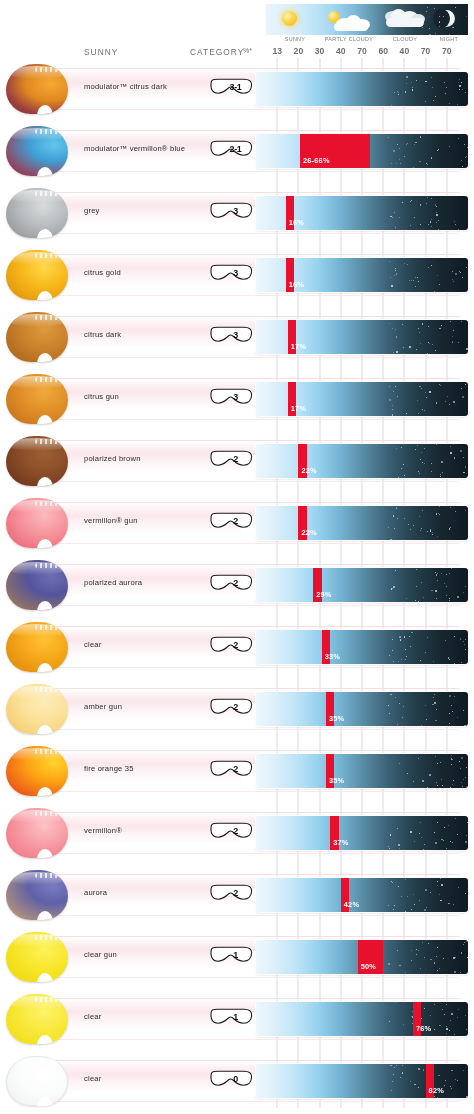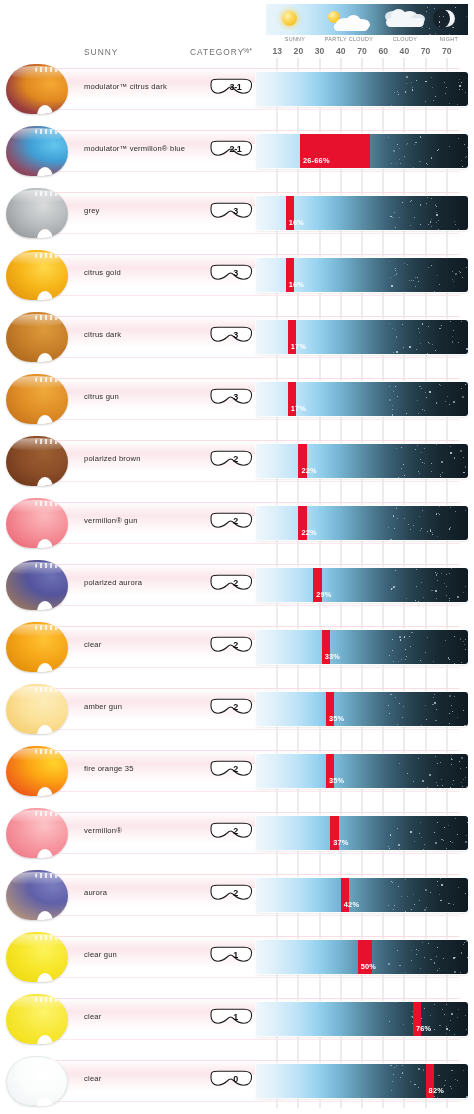--- a/index.html
+++ b/index.html
@@ -1066,21 +1066,21 @@
             <div class="star" style="left: 172.115px; top: 2.57252px; width: 1px; height: 1px; opacity: 0.85;"></div>
             <div class="star" style="left: 140.855px; top: 10.1363px; width: 1px; height: 1px; opacity: 0.77;"></div>
             <div class="star" style="left: 166.16px; top: 1.9786px; width: 1px; height: 1px; opacity: 0.49;"></div>
             <div class="star" style="left: 164.484px; top: 27.7381px; width: 1px; height: 1px; opacity: 0.43;"></div>
             <div class="star" style="left: 204.342px; top: 32.4899px; width: 1px; height: 1px; opacity: 0.65;"></div>
             <div class="star" style="left: 143.266px; top: 24.6515px; width: 1.6px; height: 1.6px; opacity: 0.57;"></div>
             <div class="star" style="left: 211.667px; top: 4.99024px; width: 1px; height: 1px; opacity: 0.76;"></div>
             <div class="star" style="left: 183.336px; top: 28.0971px; width: 1px; height: 1px; opacity: 0.52;"></div>
             <div class="star" style="left: 148.823px; top: 31.8109px; width: 1px; height: 1px; opacity: 0.44;"></div>
           </div>
-          <div class="marker" style="left: 101.76px; width: 14px;">
+          <div class="marker" style="left: 101.76px; width: 25px;">
             <span>50%</span>
           </div>
         </div>
       </div>
       <div class="row" style="top: 988px;">
         <div class="row-plate"></div>
         <div class="lens-thumb" style="background: radial-gradient(at 62% 35%, rgb(253, 243, 106) 0%, rgb(248, 232, 58) 45%, rgb(242, 224, 28) 82%, rgb(236, 217, 18) 100%);">
           <div class="gloss"></div>
           <div class="vent"></div>
           <div class="notch"></div>

